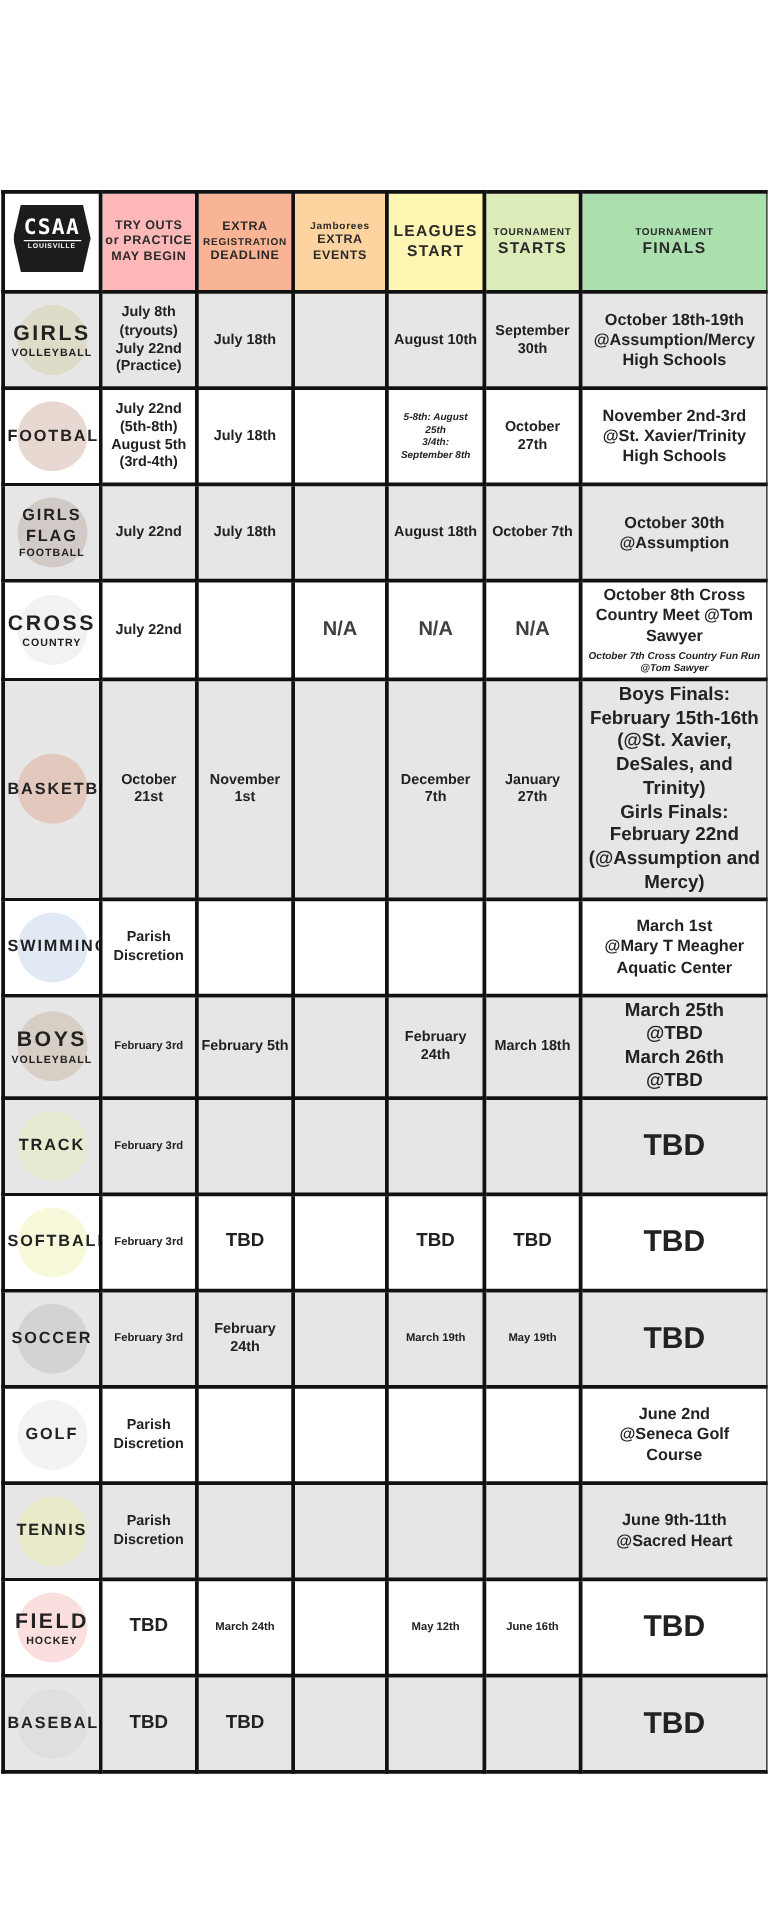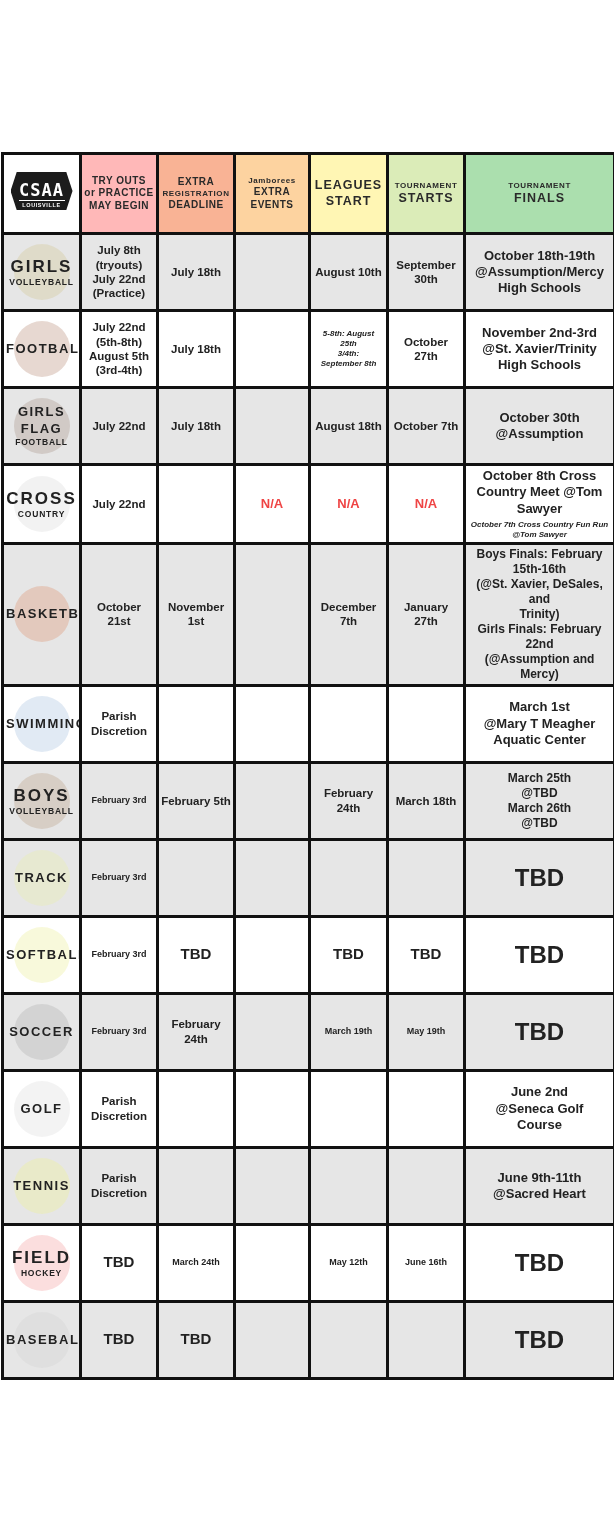--- a/index.html
+++ b/index.html
@@ -41,28 +41,28 @@
   }
   .sport .lbl { position: relative; z-index: 1; display: block; }
   .sport .sub { position: relative; z-index: 1; display: block; font-size: 8.5px; letter-spacing: 0.8px; }
   .sport .big { font-size: 17px; letter-spacing: 2px; }
 
   .cell { font-size: 11.5px; }
   .cell.sm { font-size: 9px; }
   .cell.xs { font-size: 8px; font-style: italic; }
   .cell.tbd-md { font-size: 15px; }
   .cell.tbd-lg { font-size: 24px; }
-  .cell.na { color: #ef4444; font-size: 13px; }
+  .cell.na { color: #404040; font-size: 16px; }
   .final { font-size: 13px; }
-  .final.sm { font-size: 12px; }
+  .final.sm { font-size: 15px; }
   .final .it { display: block; font-size: 8px; font-style: italic; margin-top: 3px; }
 
   .logo {
     display: inline-block; position: relative;
-    width: 62px; height: 38px;
+    width: 62px; height: 54px;
   }
   .logo .hex {
     position: absolute; inset: 0;
     background: #1c1c1c;
     clip-path: polygon(10% 0, 90% 0, 100% 50%, 90% 100%, 10% 100%, 0 50%);
   }
   .logo .txt {
     position: absolute; left: 0; right: 0; top: 8px;
     color: #fff; font-size: 17px; font-weight: bold; letter-spacing: 1px;
     font-family: "DejaVu Sans Mono", monospace;

